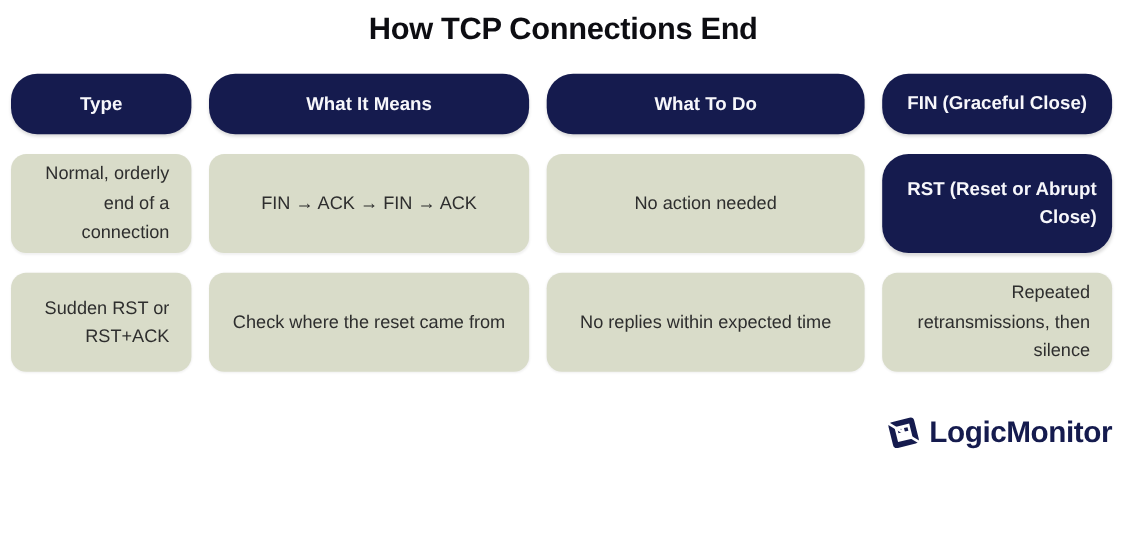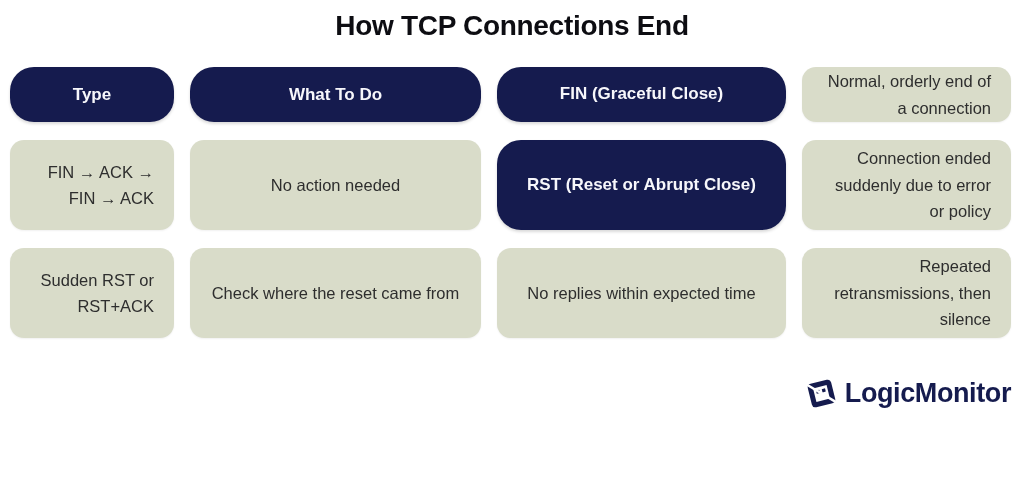--- a/index.html
+++ b/index.html
@@ -79,29 +79,29 @@
 </head>
 <body>
 
 <div class="page">
 
   <h1 class="title">How TCP Connections End</h1>
 
   <div class="grid">
 
     <div class="cell hdr">Type</div>
+    <div class="cell hdr">What It Means</div>
     <div class="cell hdr">What To Do</div>
 
     <div class="cell typecell">FIN (Graceful Close)</div>
     <div class="cell bodycell">Normal, orderly end of a connection</div>
     <div class="cell bodycell">FIN → ACK → FIN → ACK</div>
     <div class="cell bodycell col4">No action needed</div>
 
     <div class="cell typecell">RST (Reset or Abrupt Close)</div>
-    <div class="cell bodycell">Connection ended suddenly due to error or policy</div>
     <div class="cell bodycell">Sudden RST or RST+ACK</div>
     <div class="cell bodycell col4">Check where the reset came from</div>
 
     <div class="cell bodycell">No replies within expected time</div>
     <div class="cell bodycell">Repeated retransmissions, then silence</div>
 
   </div>
 
   <div class="logo">
     <svg class="logo-mark" viewBox="0 0 40 40" xmlns="http://www.w3.org/2000/svg" aria-hidden="true">

